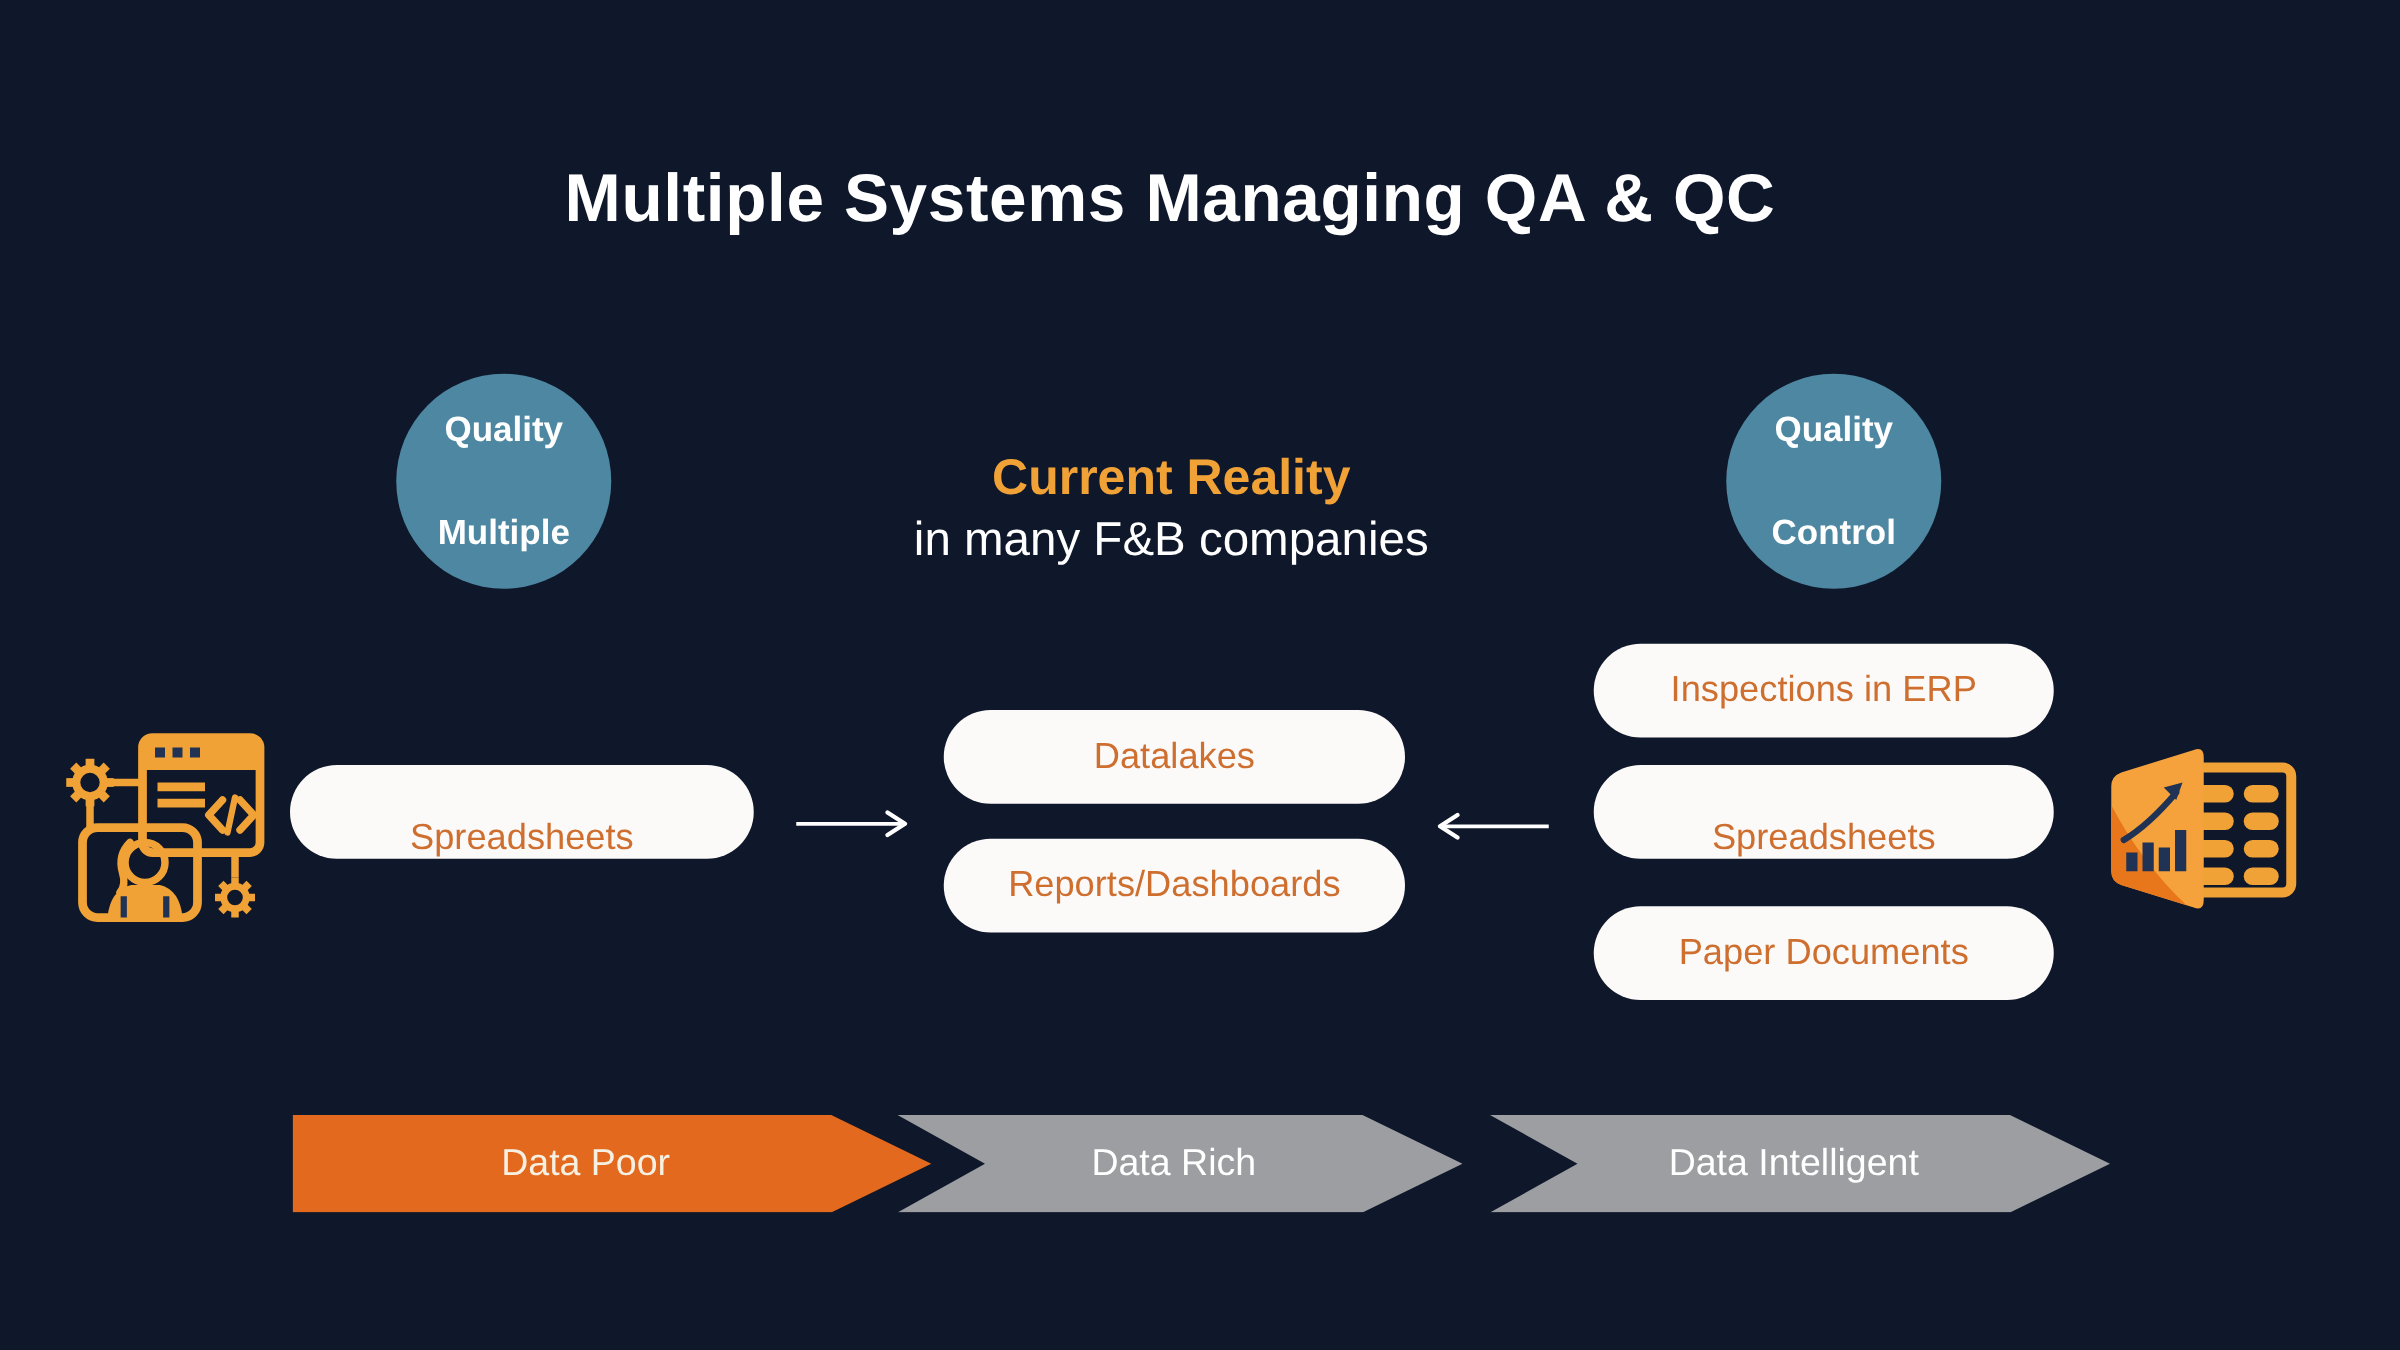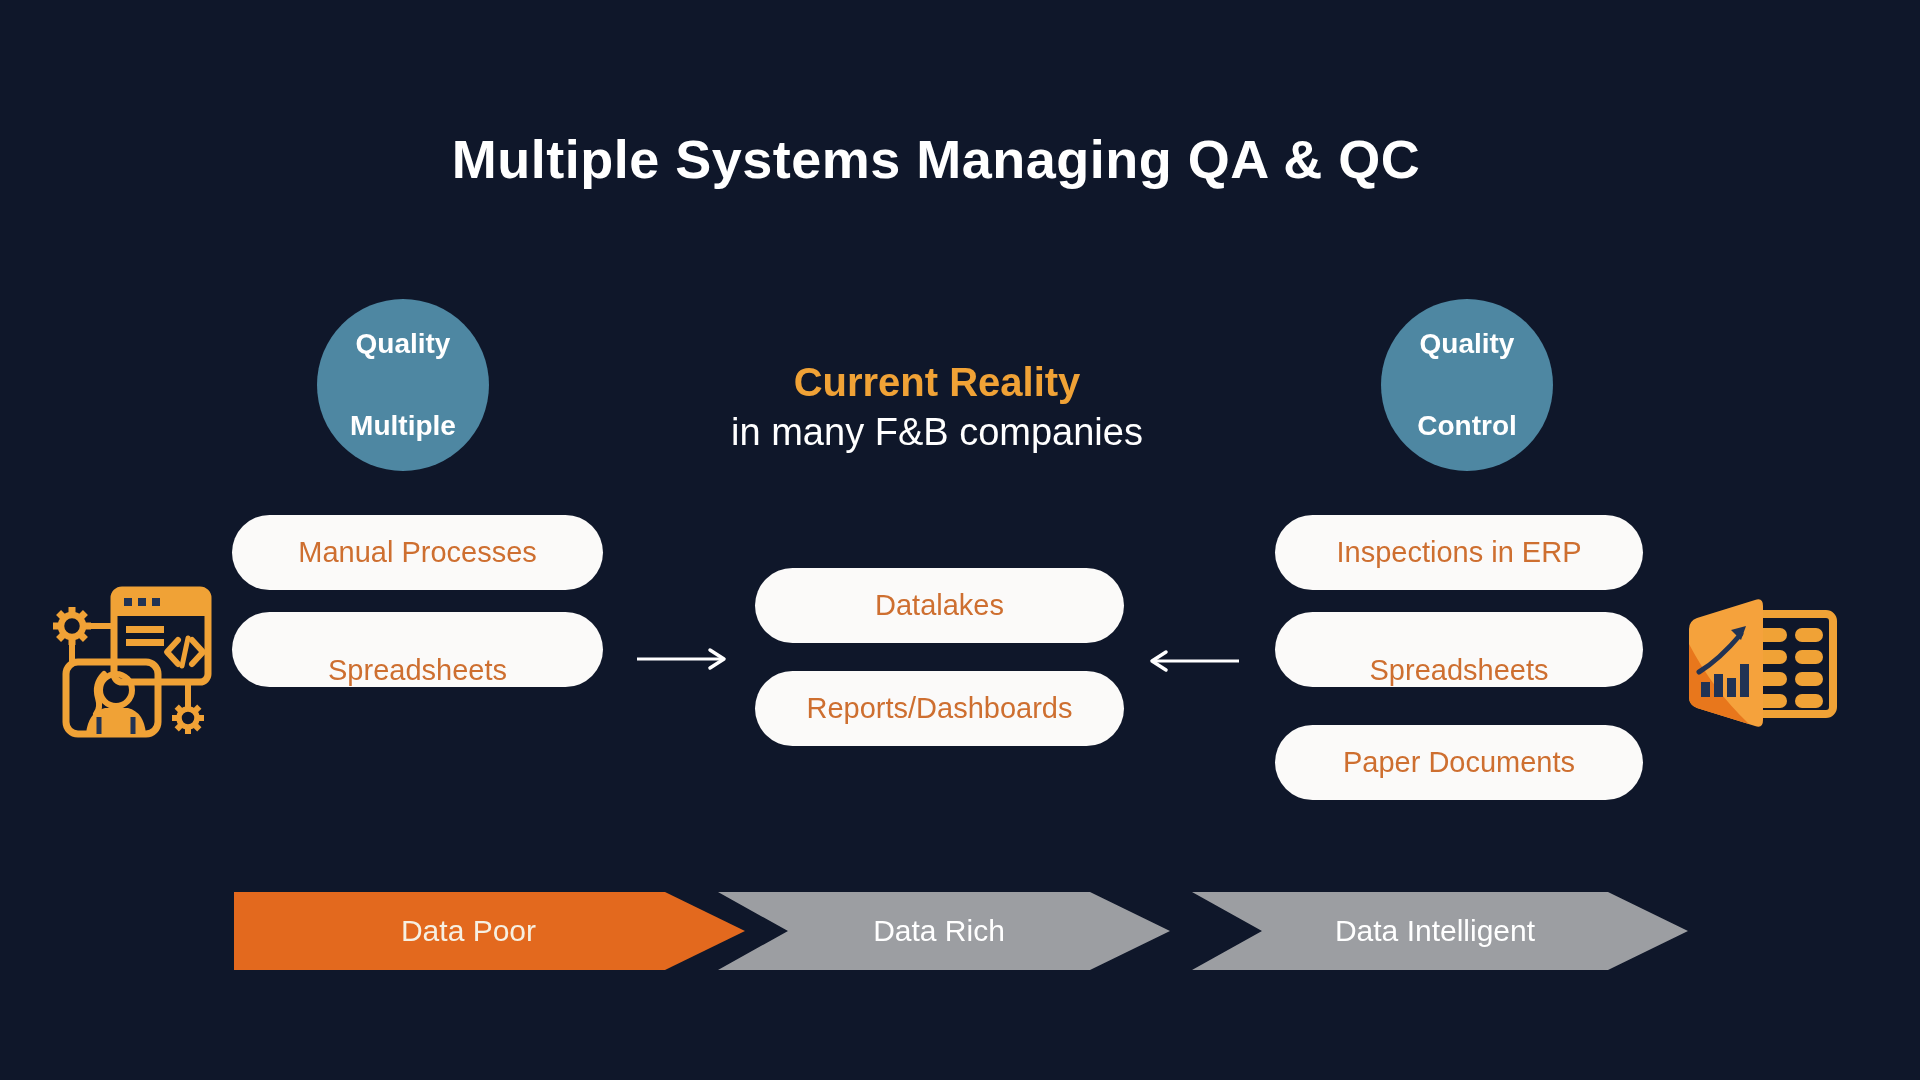--- a/index.html
+++ b/index.html
@@ -118,23 +118,20 @@
   <div class="circle qc" style="background-color: rgb(78, 135, 162);">
     <div>Quality</div>
     <div>Control</div>
   </div>
 
   <div class="reality">
     <div class="heading" style="color: rgb(240, 162, 54);">Current Reality</div>
     <div class="subheading">in many F&amp;B companies</div>
   </div>
 
-  <div class="pill colL row1" style="color: rgb(206, 111, 48); background-color: rgb(251, 250, 249);">
-    <span>Manual Processes</span>
-  </div>
   <div class="pill colL row2" style="color: rgb(206, 111, 48); background-color: rgb(251, 250, 249);">
     <span>Spreadsheets</span>
   </div>
 
   <div class="pill colC crow1" style="color: rgb(206, 111, 48); background-color: rgb(251, 250, 249);">
     <span>Datalakes</span>
   </div>
   <div class="pill colC crow2" style="color: rgb(206, 111, 48); background-color: rgb(251, 250, 249);">
     <span>Reports/Dashboards</span>
   </div>

